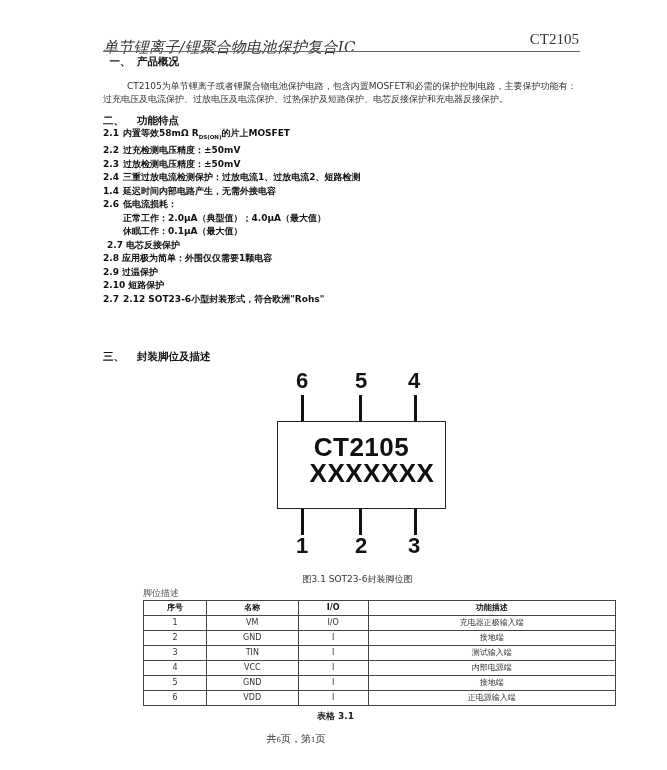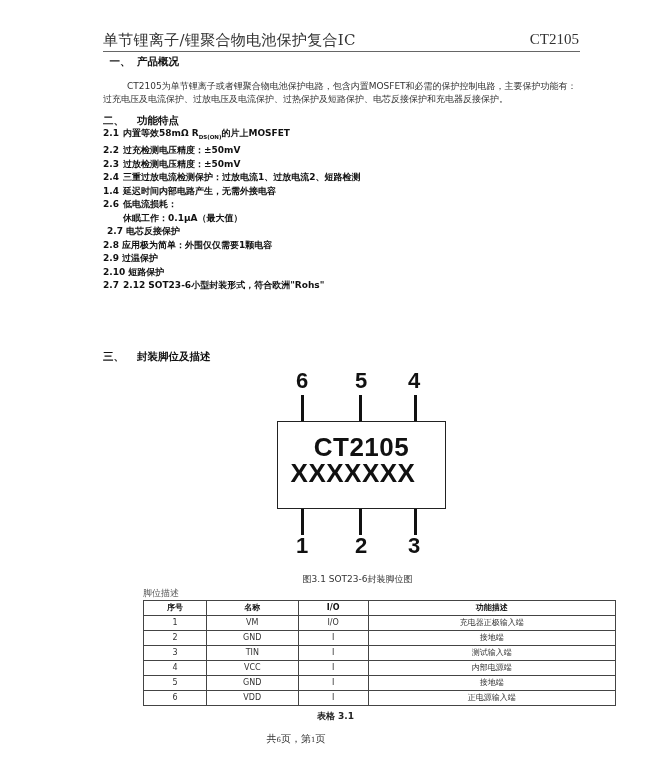--- a/index.html
+++ b/index.html
@@ -1,36 +1,36 @@
 <!DOCTYPE html>
 <html><head>
 <meta charset="utf-8">
 <style>
   html, body { margin: 0; padding: 0; background: #ffffff; }
   body { width: 667px; height: 770px; position: relative; overflow: hidden;
          font-family: "DejaVu Sans", "Liberation Sans", sans-serif; color: #1a1a1a; }
   .abs { position: absolute; }
-  .hdr-title { left: 103px; top: 31px; font-family: "DejaVu Serif", "Liberation Serif", serif;
-               font-size: 15px; color: #333; letter-spacing: 0.3px; }
+  .hdr-title { left: 103px; top: 38px; font-family: "DejaVu Serif", "Liberation Serif", serif;
+               font-size: 15px; color: #333; letter-spacing: 0.3px; font-style: italic; }
   .hdr-model { right: 88px; top: 31px; font-family: "Liberation Serif", "DejaVu Serif", serif;
                font-size: 15px; color: #333; }
   .hdr-rule { left: 103px; top: 51px; width: 477px; height: 0; border-top: 1px solid #666; }
   .sec-title { font-weight: bold; font-size: 10.5px; color: #111; }
   .sec-num { display: inline-block; width: 34px; }
   .para { font-size: 9px; line-height: 12.5px; color: #333; left: 103px; width: 478px; }
   .para .indent { display: inline-block; width: 24px; }
   .feat { font-size: 9px; font-weight: bold; color: #111; line-height: 13.5px; }
   .feat .n { display: inline-block; width: 20px; }
   .feat .n2 { display: inline-block; width: 4px; }
   sub.sm { font-size: 5.5px; }
   .chip-box { left: 277px; top: 421px; width: 169px; height: 88px; border: 1.5px solid #222; box-sizing: border-box; }
   .chip-l1 { left: 277px; top: 432px; width: 169px; text-align: center; font-family: "Liberation Sans", sans-serif;
              font-size: 26px; font-weight: bold; color: #111; letter-spacing: 0.5px; }
   .chip-l2 { left: 277px; top: 458px; width: 152px; text-align: center; font-family: "Liberation Sans", sans-serif;
-             font-size: 26px; font-weight: bold; color: #111; letter-spacing: 0.5px; }
+             font-size: 26px; font-weight: bold; color: #111; letter-spacing: 0.5px; padding-left: 19px; }
   .pin-line { width: 3px; background: #111; }
   .pin-num { font-family: "Liberation Sans", sans-serif; font-size: 22px; font-weight: bold; color: #111;
              width: 20px; text-align: center; }
   .caption { font-size: 9px; color: #333; }
   table.pins { position: absolute; left: 143px; top: 600px; width: 473px; border-collapse: collapse;
                font-size: 8px; color: #333; }
   table.pins th, table.pins td { border: 1px solid #444; text-align: center; height: 14px; padding: 0; line-height: 14px; }
   table.pins th { font-weight: bold; color: #111; }
   table.pins { border: 1.5px solid #333; }
   .footer { left: 0; width: 592px; top: 732px; text-align: center; font-family: "DejaVu Serif", "Liberation Serif", serif;
@@ -66,20 +66,23 @@
     <span class="n">2.3</span><span>过放检测电压精度：±50mV</span>
   </div>
   <div class="feat">
     <span class="n">2.4</span><span>三重过放电流检测保护：过放电流1、过放电流2、短路检测</span>
   </div>
   <div class="feat">
     <span class="n">1.4</span><span>延迟时间内部电路产生，无需外接电容</span>
   </div>
   <div class="feat">
     <span class="n">2.6</span><span>低电流损耗：</span>
+  </div>
+  <div class="feat">
+    <span class="n"></span><span>正常工作：2.0μA（典型值）；4.0μA（最大值）</span>
   </div>
   <div class="feat">
     <span class="n"></span><span>休眠工作：0.1μA（最大值）</span>
   </div>
   <div class="feat">
     <span class="n2"></span><span>2.7</span> <span>电芯反接保护</span>
   </div>
   <div class="feat">
     <span>2.8</span> <span>应用极为简单：外围仅仅需要1颗电容</span>
   </div>

